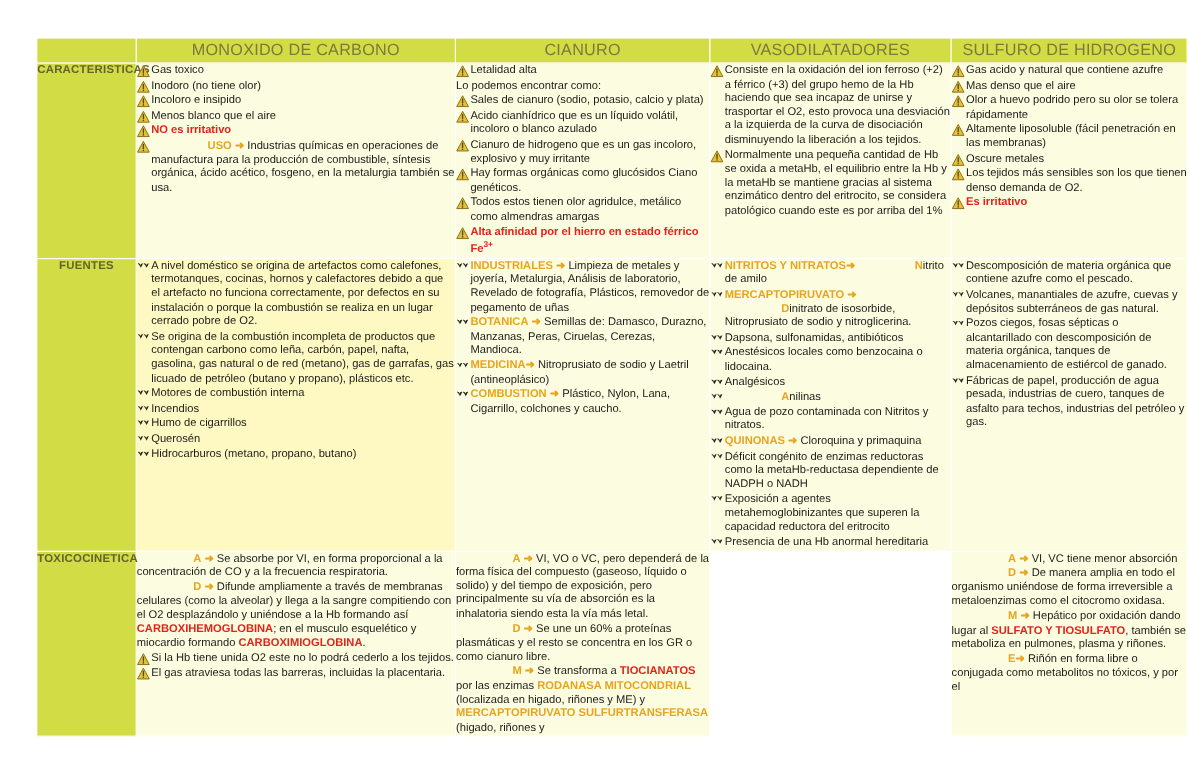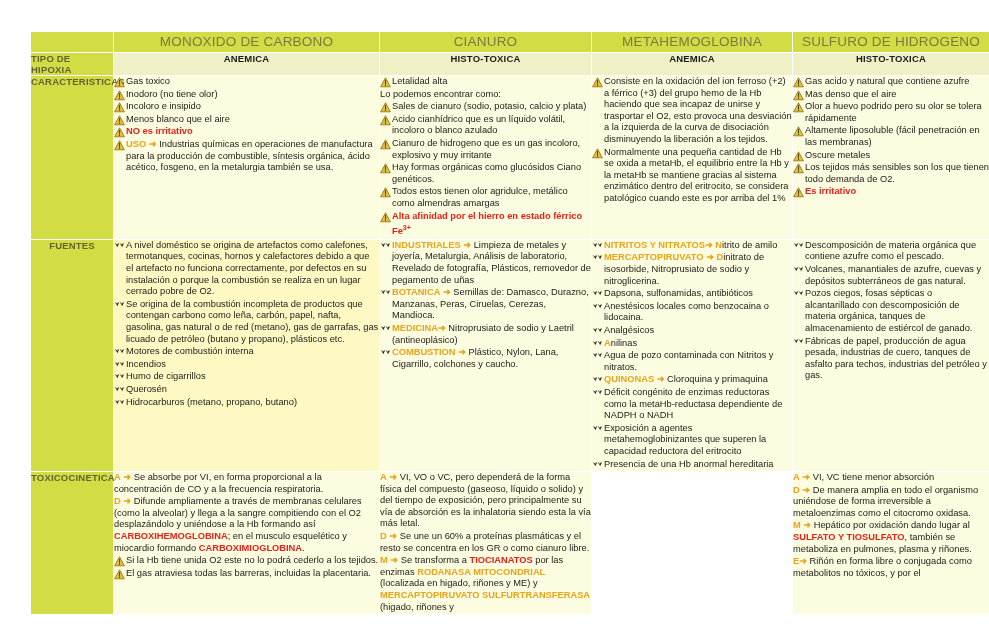--- a/index.html
+++ b/index.html
@@ -94,21 +94,21 @@
     line-height: 11px;
     font-size: 9px;
     text-align: center;
   }
   
   .bul.hazard svg { display: block; }
   
   .bul.wing { color: #2b2b1c; font-size: 9px; }
 
   .red { color: #e2231a; font-weight: bold; }
-  .gold { color: #e8a41c; font-weight: bold; }
+  .gold { color: #e8a41c; font-weight: bold; margin-left: 47px; }
   .goldcap { color: #e8a41c; font-weight: bold; }
   .arrow { color: #e8a41c; font-weight: bold; }
   sup { font-size: 7px; vertical-align: super; }
 </style>
 </head>
 <body>
 
 <div id="sheet">
   <table class="matrix">
     <colgroup>
@@ -116,29 +116,22 @@
       <col style="width:266px">
       <col style="width:212px">
       <col style="width:201px">
       <col style="width:197px">
     </colgroup>
     <thead>
       <tr>
         <th class="hdr-blank"></th>
         <th class="hdr-agent">MONOXIDO DE CARBONO</th>
         <th class="hdr-agent">CIANURO</th>
-        <th class="hdr-agent">METAHEMOGLOBINA</th>
+        <th class="hdr-agent">VASODILATADORES</th>
         <th class="hdr-agent">SULFURO DE HIDROGENO</th>
-      </tr>
-      <tr>
-        <th class="rowlbl-hdr">TIPO DE HIPOXIA</th>
-        <th class="hdr-hypoxia">ANEMICA</th>
-        <th class="hdr-hypoxia">HISTO-TOXICA</th>
-        <th class="hdr-hypoxia">ANEMICA</th>
-        <th class="hdr-hypoxia">HISTO-TOXICA</th>
       </tr>
     </thead>
     <tbody id="matrix-body">
         <tr>
           <td class="rowlbl">CARACTERISTICAS</td>
           <td class="cell cell-a">
             <ul class="items">
               <li><span class="bul hazard">
                   <svg width="11" height="11" viewBox="0 0 11 11">
                     <path d="M5.5 0.8 L10.4 9.8 L0.6 9.8 Z" fill="#e3c23a" stroke="#8a6d12" stroke-width="0.8" stroke-linejoin="round"></path>
@@ -291,21 +284,21 @@
                     <path d="M5.5 3.4 L5.5 6.9" stroke="#5c4708" stroke-width="1.1" stroke-linecap="round"></path>
                     <circle cx="5.5" cy="8.4" r="0.65" fill="#5c4708"></circle>
                   </svg>
                 </span><span>Oscure metales</span></li>
               <li><span class="bul hazard">
                   <svg width="11" height="11" viewBox="0 0 11 11">
                     <path d="M5.5 0.8 L10.4 9.8 L0.6 9.8 Z" fill="#e3c23a" stroke="#8a6d12" stroke-width="0.8" stroke-linejoin="round"></path>
                     <path d="M5.5 3.4 L5.5 6.9" stroke="#5c4708" stroke-width="1.1" stroke-linecap="round"></path>
                     <circle cx="5.5" cy="8.4" r="0.65" fill="#5c4708"></circle>
                   </svg>
-                </span><span>Los tejidos más sensibles son los que tienen todo demanda de O2.</span></li>
+                </span><span>Los tejidos más sensibles son los que tienen denso demanda de O2.</span></li>
               <li><span class="bul hazard">
                   <svg width="11" height="11" viewBox="0 0 11 11">
                     <path d="M5.5 0.8 L10.4 9.8 L0.6 9.8 Z" fill="#e3c23a" stroke="#8a6d12" stroke-width="0.8" stroke-linejoin="round"></path>
                     <path d="M5.5 3.4 L5.5 6.9" stroke="#5c4708" stroke-width="1.1" stroke-linecap="round"></path>
                     <circle cx="5.5" cy="8.4" r="0.65" fill="#5c4708"></circle>
                   </svg>
                 </span><span><span class="red">Es irritativo</span></span></li>
             </ul>
           </td>
         </tr>

